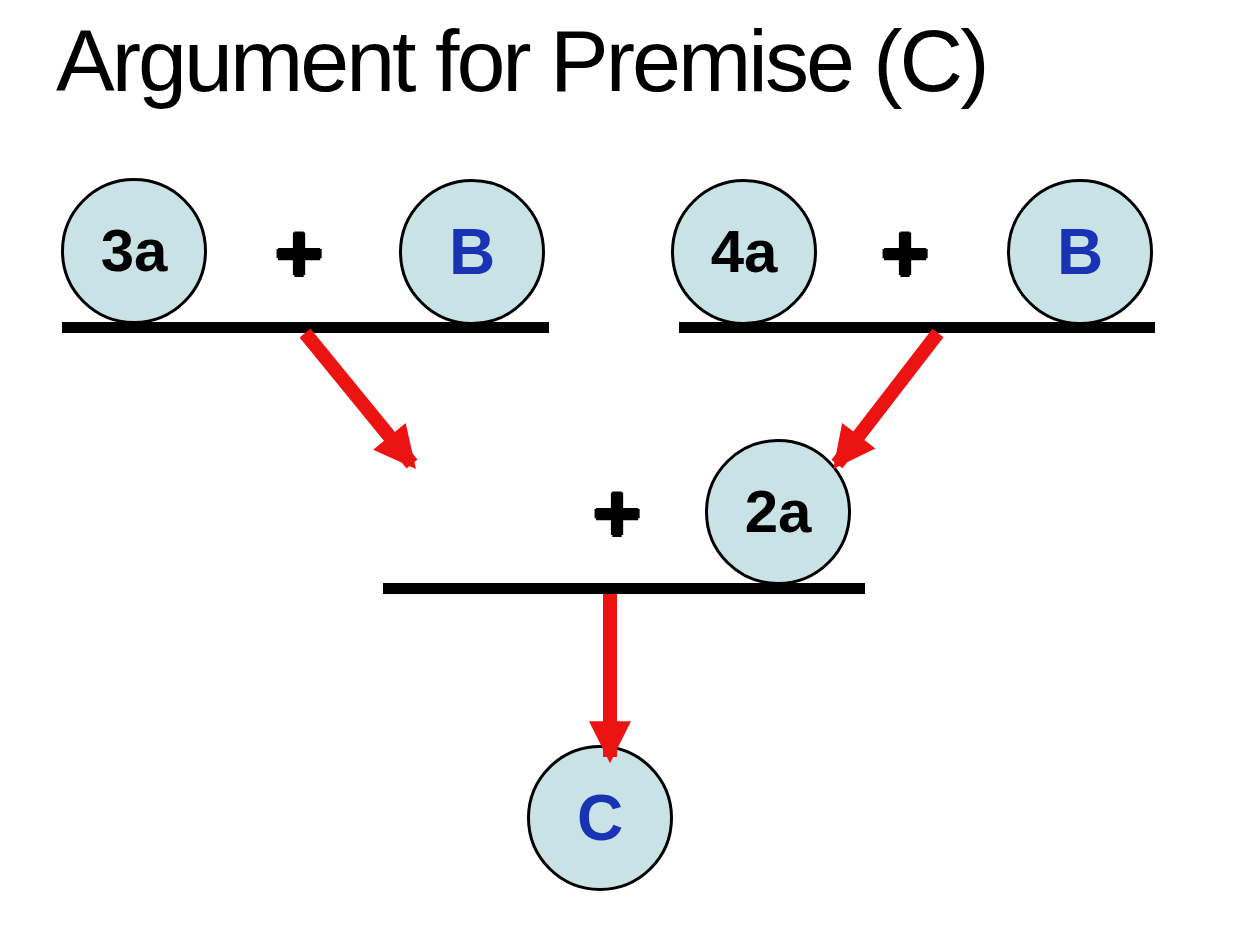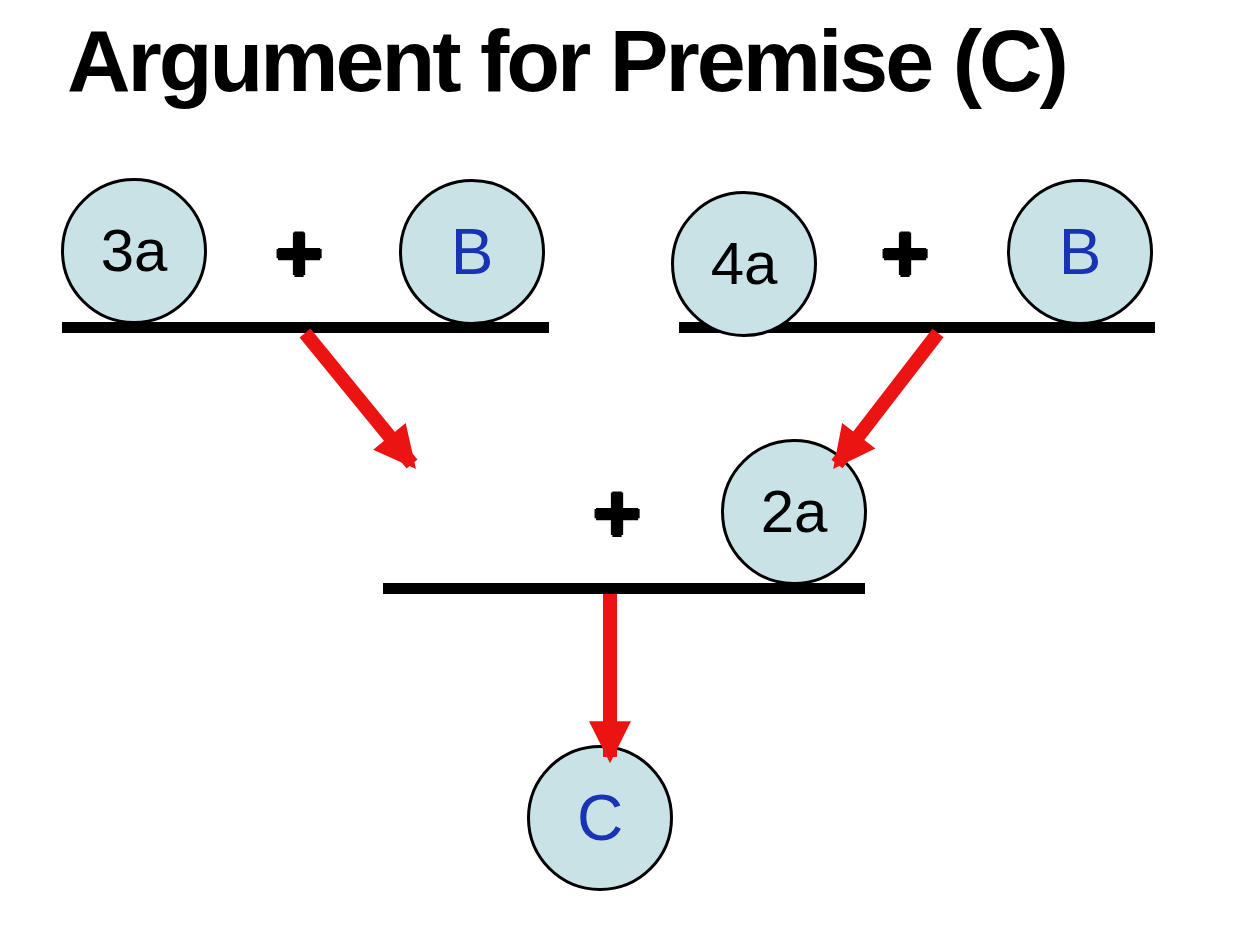--- a/index.html
+++ b/index.html
@@ -10,25 +10,25 @@
   }
   .slide {
     position: relative;
     width: 1234px;
     height: 935px;
     background: var(--background, #ffffff);
     overflow: hidden;
   }
   .slide-title {
     position: absolute;
-    left: 67px;
+    left: 56px;
     top: 10px;
     margin: 0;
     font-size: 88px;
-    font-weight: bold;
+    font-weight: normal;
     letter-spacing: -3px;
     color: var(--label-black, #000000);
     white-space: nowrap;
   }
   .bar {
     position: absolute;
     height: 11px;
     background: var(--bar-black, #000000);
   }
   .bar-left   { left: 62px;  top: 322px; width: 487px; }
@@ -38,35 +38,35 @@
     position: absolute;
     width: 146px;
     height: 146px;
     box-sizing: border-box;
     border-radius: 50%;
     background: var(--node-fill, #c9e2e6);
     border: 3px solid var(--node-border, #000000);
     display: flex;
     align-items: center;
     justify-content: center;
-    font-weight: normal;
+    font-weight: bold;
     font-size: 60px;
     color: var(--label-black, #000000);
     line-height: 1;
   }
   .node.blue {
     color: var(--label-blue, #1834b5);
     font-size: 64px;
   }
   .n-3a { left: 61px;   top: 178px; }
   .n-b1 { left: 399px;  top: 179px; }
-  .n-4a { left: 671px;  top: 191px; }
+  .n-4a { left: 671px;  top: 179px; }
   .n-b2 { left: 1007px; top: 179px; }
   .n-1a { left: 386px;  top: 439px; }
-  .n-2a { left: 721px;  top: 439px; }
+  .n-2a { left: 705px;  top: 439px; }
   .n-c  { left: 527px;  top: 745px; }
   .plus {
     position: absolute;
     width: 84px;
     height: 84px;
     display: flex;
     align-items: center;
     justify-content: center;
     font-size: 84px;
     font-weight: bold;

